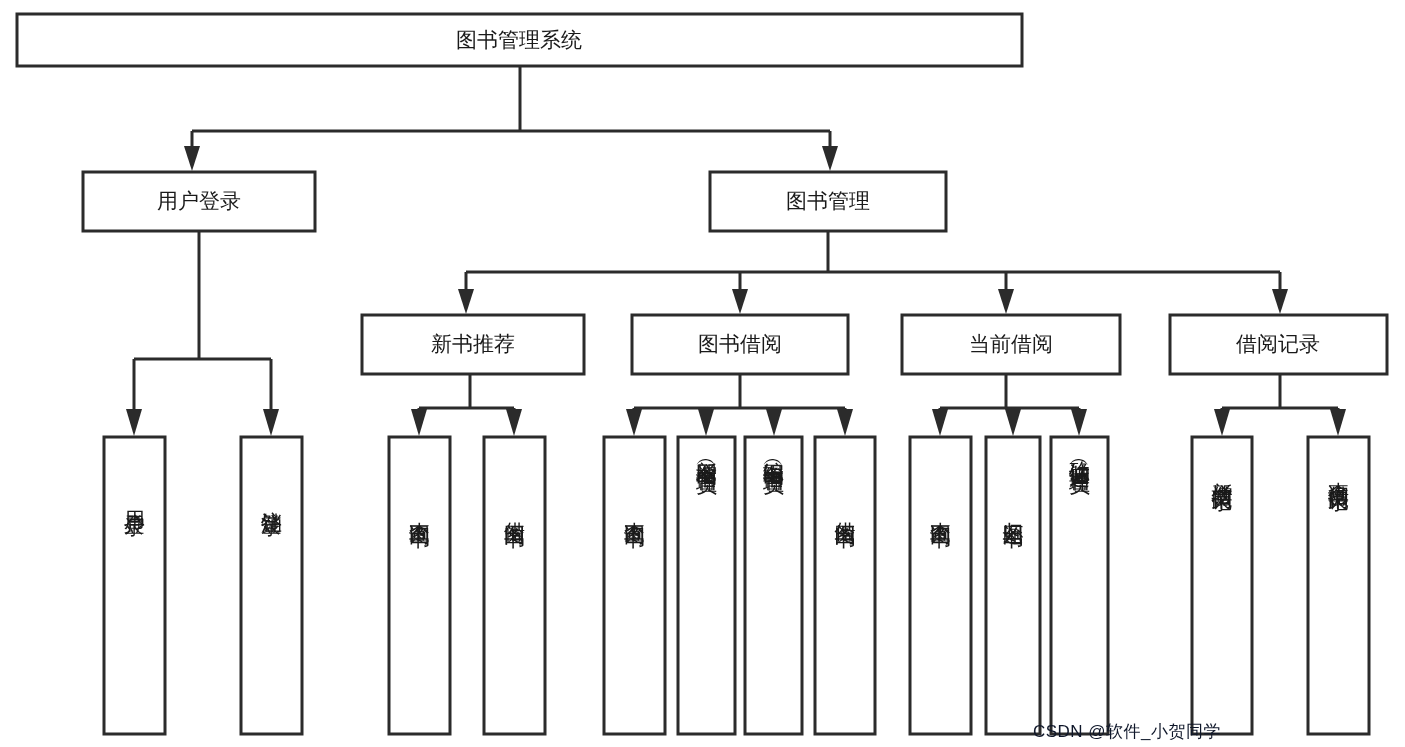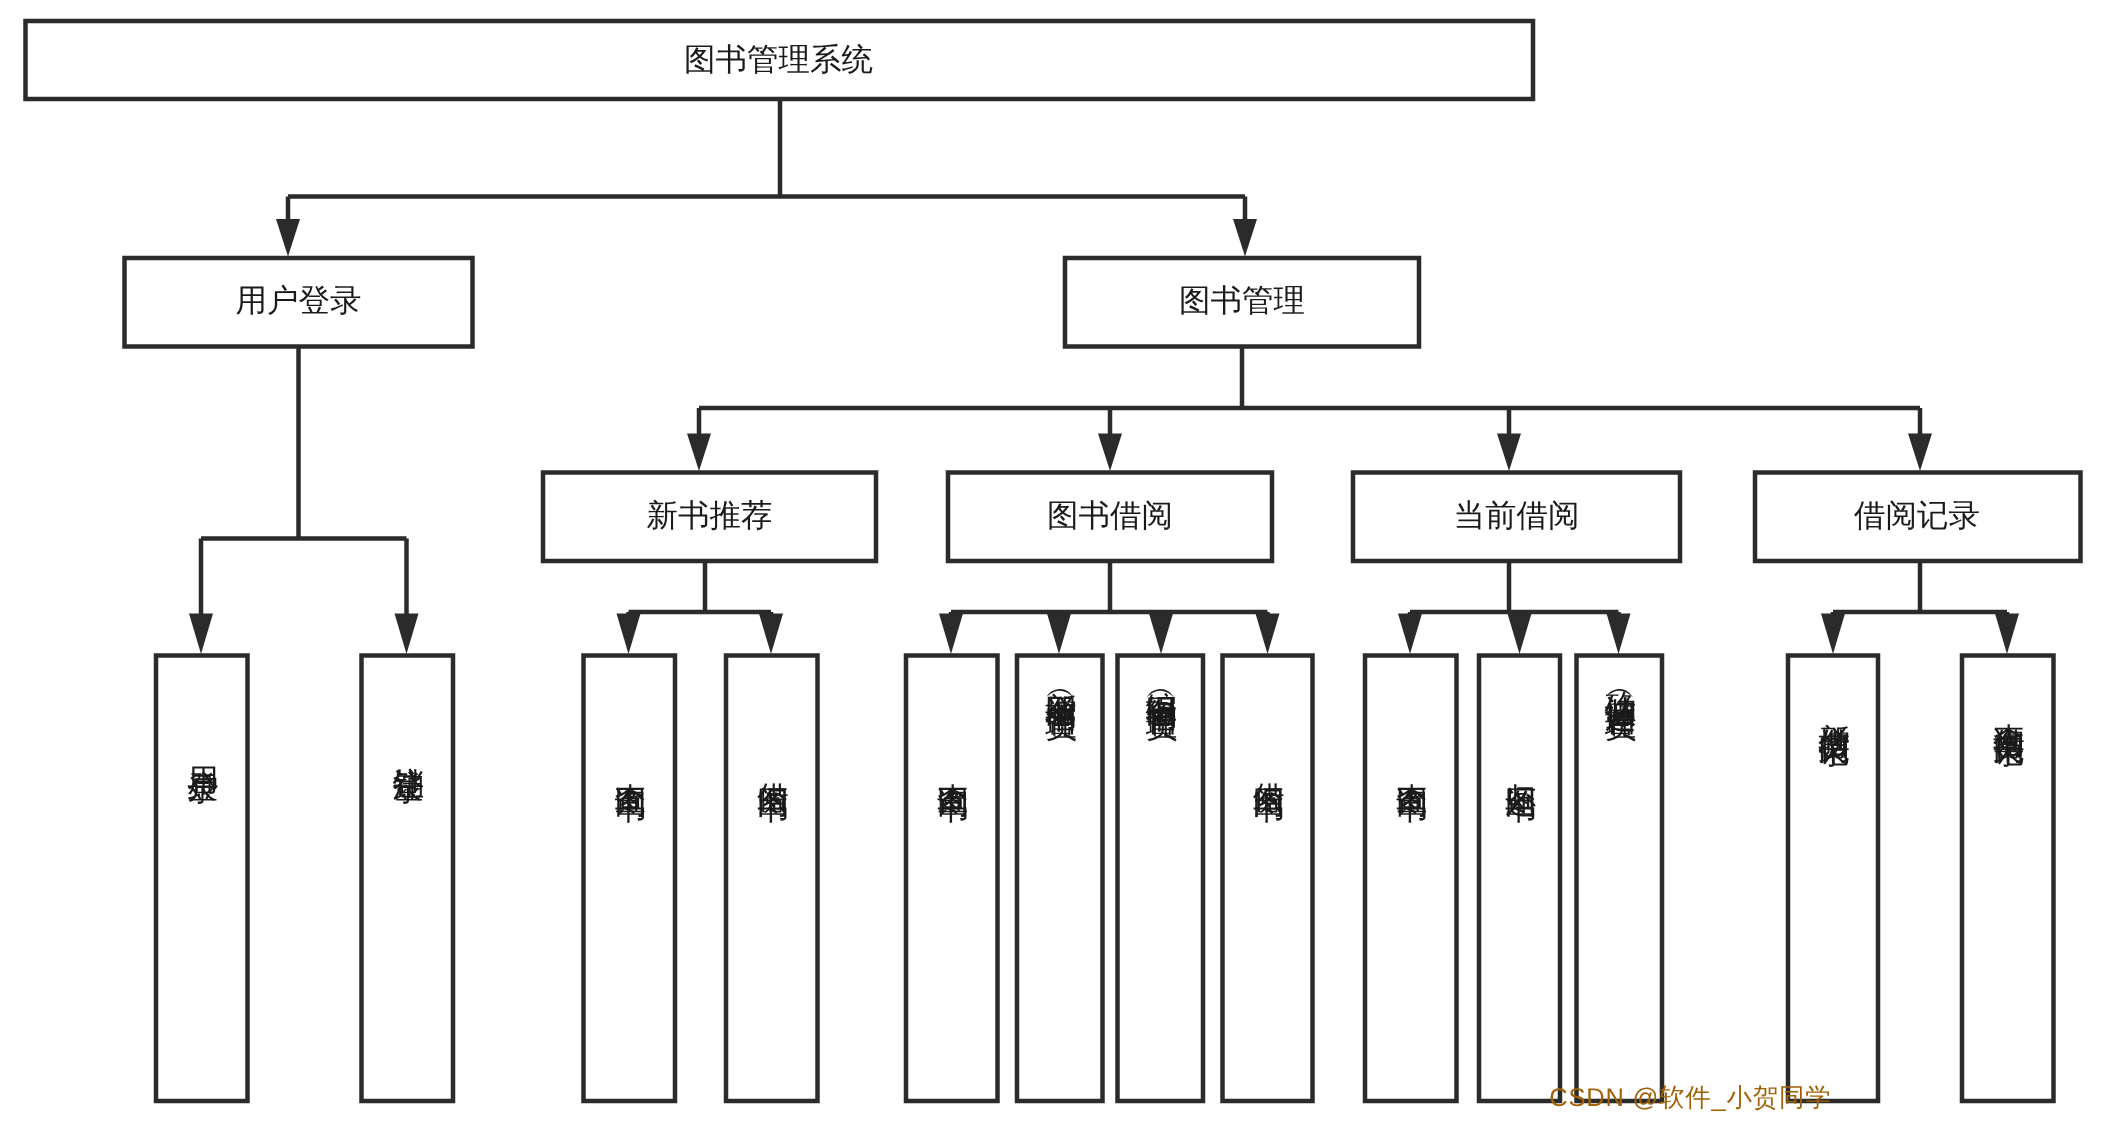--- a/index.html
+++ b/index.html
@@ -66,21 +66,21 @@
     letter-spacing: 2px;
     white-space: nowrap;
     text-align: left;
   }
   #watermark {
     position: absolute;
     right: 10px;
     bottom: 4px;
     font-family: "Liberation Sans", "DejaVu Sans", sans-serif;
     font-size: 17px;
-    color: #a16207;
+    color: #0f172a;
     white-space: nowrap;
     letter-spacing: 0.5px;
   }
 </style>
 </head>
 <body>
 
 <div id="diagram-root">
 
   <svg id="tree-svg" viewBox="0 0 1405 747">

